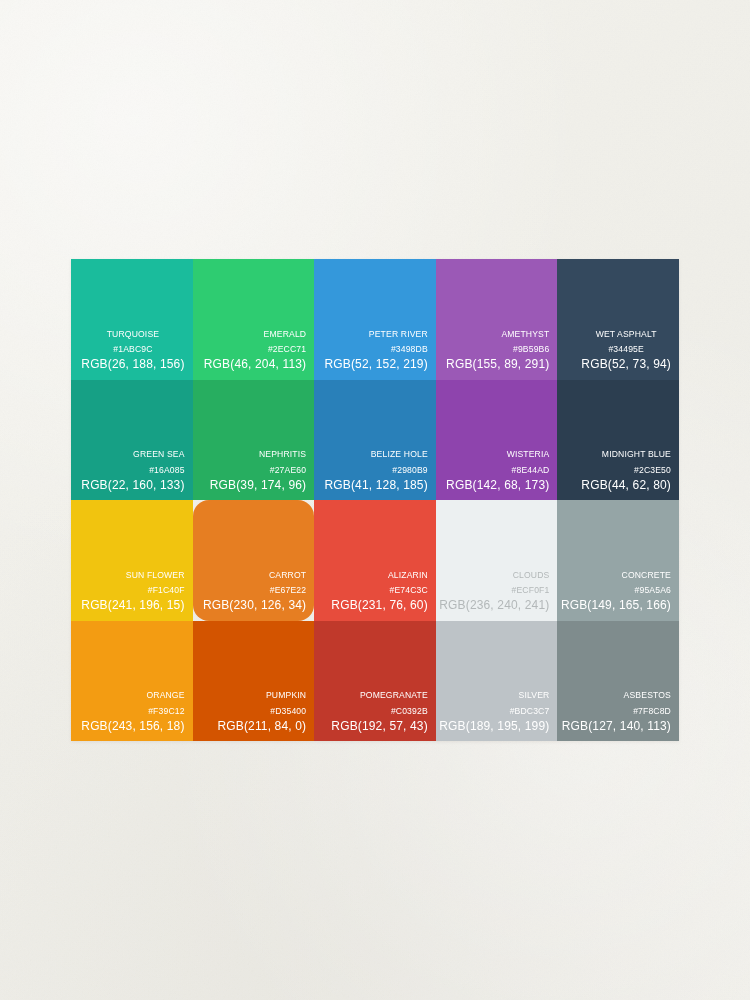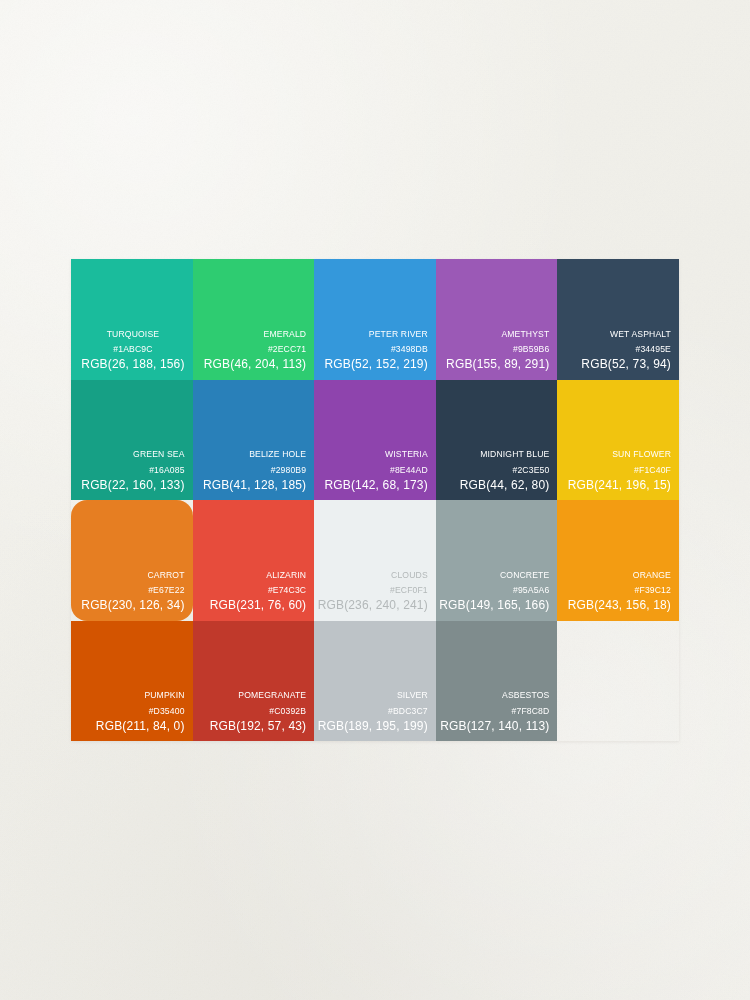--- a/index.html
+++ b/index.html
@@ -126,31 +126,38 @@
       </div>
     </div>
     <div class="swatch" style="background-color: rgb(155, 89, 182);">
       <div class="swatch-labels" style="color: rgb(255, 255, 255);">
         <span class="swatch-name">AMETHYST</span>
         <span class="swatch-hex">#9B59B6</span>
         <span class="swatch-rgb">RGB(155, 89, 291)</span>
       </div>
     </div>
     <div class="swatch" style="background-color: rgb(52, 73, 94);">
-      <div class="swatch-labels" style="color: rgb(255, 255, 255);">
+      <div class="swatch-labels" style="color: rgb(255, 255, 255); text-align: center;">
         <span class="swatch-name">WET ASPHALT</span>
         <span class="swatch-hex">#34495E</span>
         <span class="swatch-rgb">RGB(52, 73, 94)</span>
       </div>
     </div>
     <div class="swatch" style="background-color: rgb(22, 160, 133);">
       <div class="swatch-labels" style="color: rgb(255, 255, 255);">
         <span class="swatch-name">GREEN SEA</span>
         <span class="swatch-hex">#16A085</span>
         <span class="swatch-rgb">RGB(22, 160, 133)</span>
+      </div>
+    </div>
+    <div class="swatch" style="background-color: rgb(39, 174, 96);">
+      <div class="swatch-labels" style="color: rgb(255, 255, 255);">
+        <span class="swatch-name">NEPHRITIS</span>
+        <span class="swatch-hex">#27AE60</span>
+        <span class="swatch-rgb">RGB(39, 174, 96)</span>
       </div>
     </div>
     <div class="swatch" style="background-color: rgb(41, 128, 185); padding-left: 48px;">
       <div class="swatch-labels" style="color: rgb(255, 255, 255);">
         <span class="swatch-name">BELIZE HOLE</span>
         <span class="swatch-hex">#2980B9</span>
         <span class="swatch-rgb">RGB(41, 128, 185)</span>
       </div>
     </div>
     <div class="swatch" style="background-color: rgb(142, 68, 173);">

